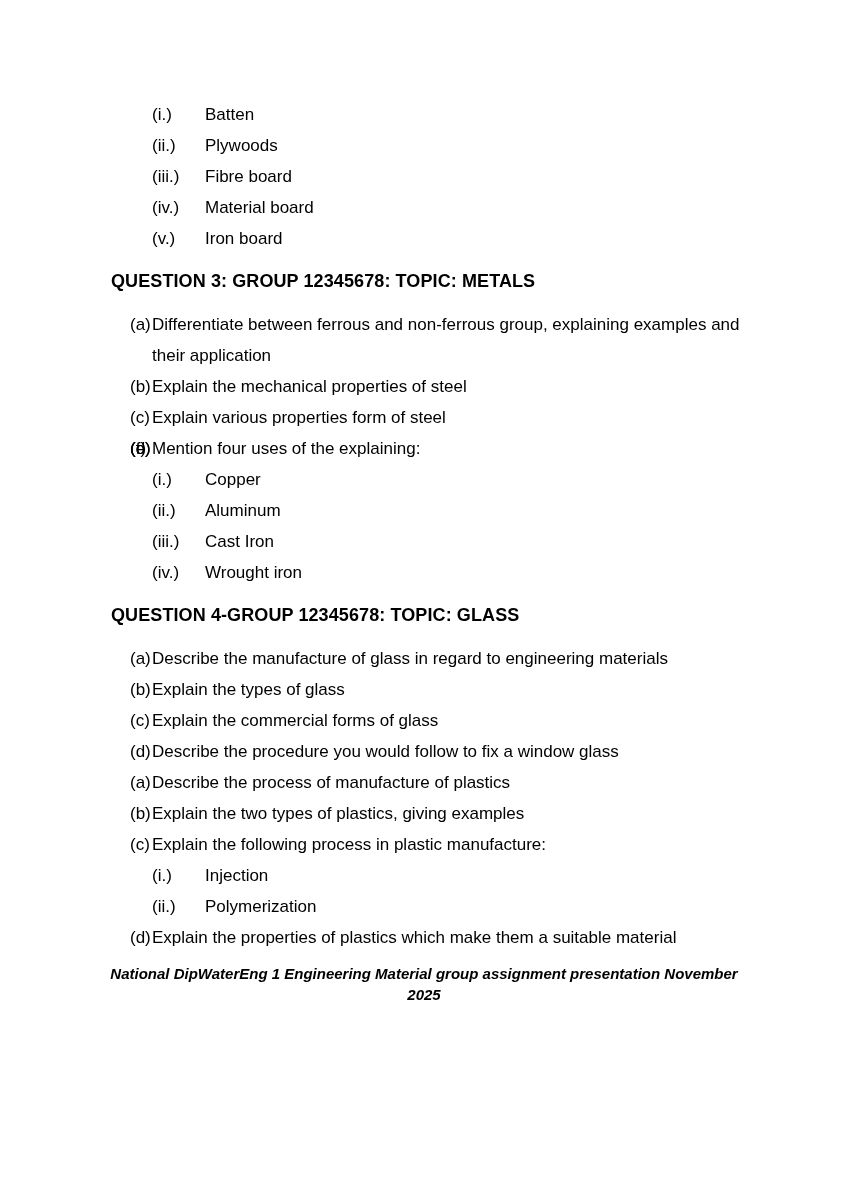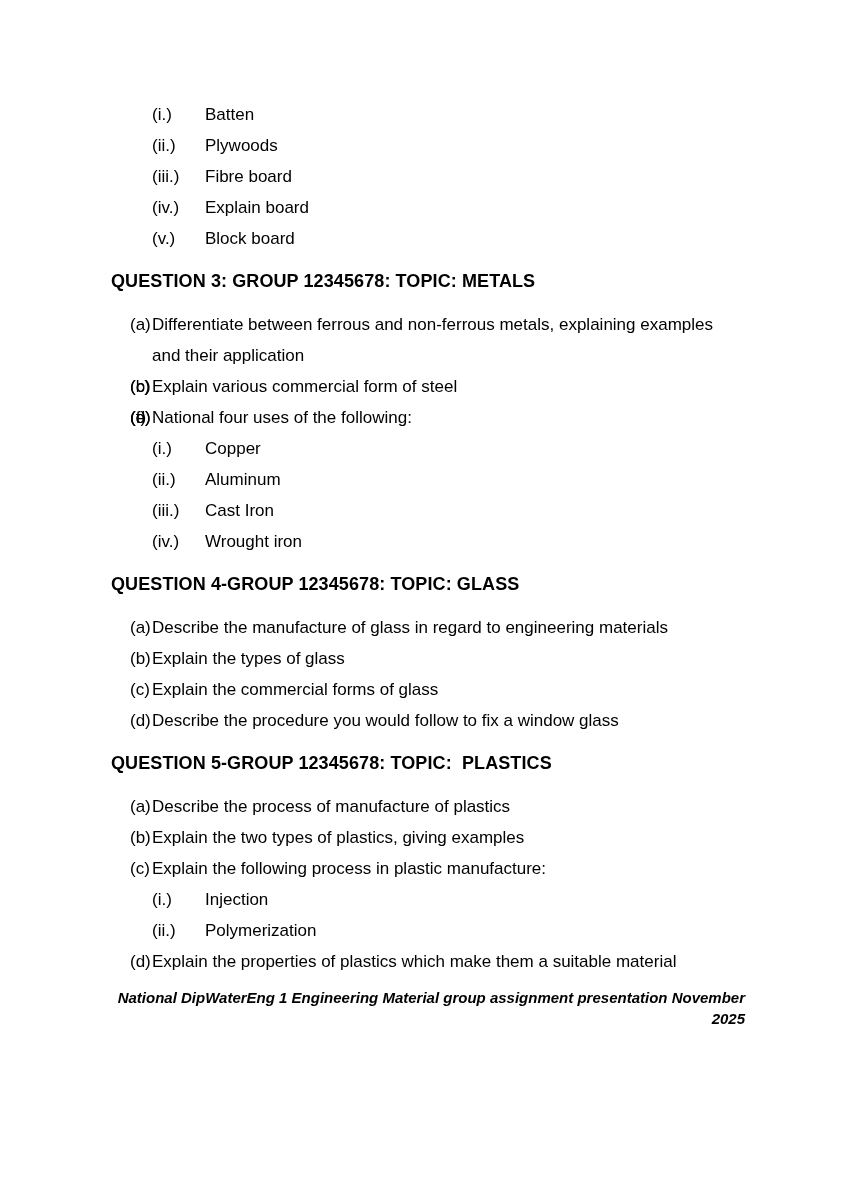--- a/index.html
+++ b/index.html
@@ -44,21 +44,21 @@
     padding-left: 102px;
   }
   .sub-item > .marker {
     position: absolute;
     left: 49px;
     top: 0;
     white-space: nowrap;
   }
   .footer {
     margin-top: 10px;
-    text-align: right;
+    text-align: center;
     font-weight: 700;
     font-style: italic;
     font-size: 15px;
     line-height: 21px;
   }
 </style>
 </head>
 <body>
 
 <div class="content">
@@ -71,50 +71,51 @@
     <div class="sub-item">
       <span class="marker">(ii.)</span>
       <span>Plywoods</span>
     </div>
     <div class="sub-item">
       <span class="marker">(iii.)</span>
       <span>Fibre board</span>
     </div>
     <div class="sub-item">
       <span class="marker">(iv.)</span>
-      <span>Explain board</span>
+      <span>Material board</span>
     </div>
     <div class="sub-item">
       <span class="marker">(v.)</span>
-      <span>Block board</span>
+      <span>Iron board</span>
     </div>
   </div>
 
   <div class="question-heading">QUESTION 3: GROUP 12345678: TOPIC: METALS</div>
   <div class="list">
     <div class="item">
       <span class="marker">(a)</span>
-      <span>Differentiate between ferrous and non-ferrous metals, explaining examples and their application</span>
+      <span>Differentiate between ferrous and non-ferrous group, explaining examples and their application</span>
     </div>
     <div class="item">
       <span class="marker">(b)</span>
+      <span>Explain the mechanical properties of steel</span>
     </div>
     <div class="item">
       <span class="marker">(c)</span>
-      <span>Explain various commercial form of steel</span>
+      <span>Explain various properties form of steel</span>
     </div>
     <div class="item">
       <span class="marker">(d)</span>
     </div>
     <div class="item">
       <span class="marker">(e)</span>
     </div>
     <div class="item">
       <span class="marker">(f)</span>
-      <span>National four uses of the following:</span>
+      <span>Mention four uses of the explaining:</span>
     </div>
     <div class="sub-item">
       <span class="marker">(i.)</span>
       <span>Copper</span>
     </div>
     <div class="sub-item">
       <span class="marker">(ii.)</span>
       <span>Aluminum</span>
     </div>
     <div class="sub-item">
@@ -140,21 +141,20 @@
     <div class="item">
       <span class="marker">(c)</span>
       <span>Explain the commercial forms of glass</span>
     </div>
     <div class="item">
       <span class="marker">(d)</span>
       <span>Describe the procedure you would follow to fix a window glass</span>
     </div>
   </div>
 
-  <div class="question-heading">QUESTION 5-GROUP 12345678: TOPIC:  PLASTICS</div>
   <div class="list">
     <div class="item">
       <span class="marker">(a)</span>
       <span>Describe the process of manufacture of plastics</span>
     </div>
     <div class="item">
       <span class="marker">(b)</span>
       <span>Explain the two types of plastics, giving examples</span>
     </div>
     <div class="item">

